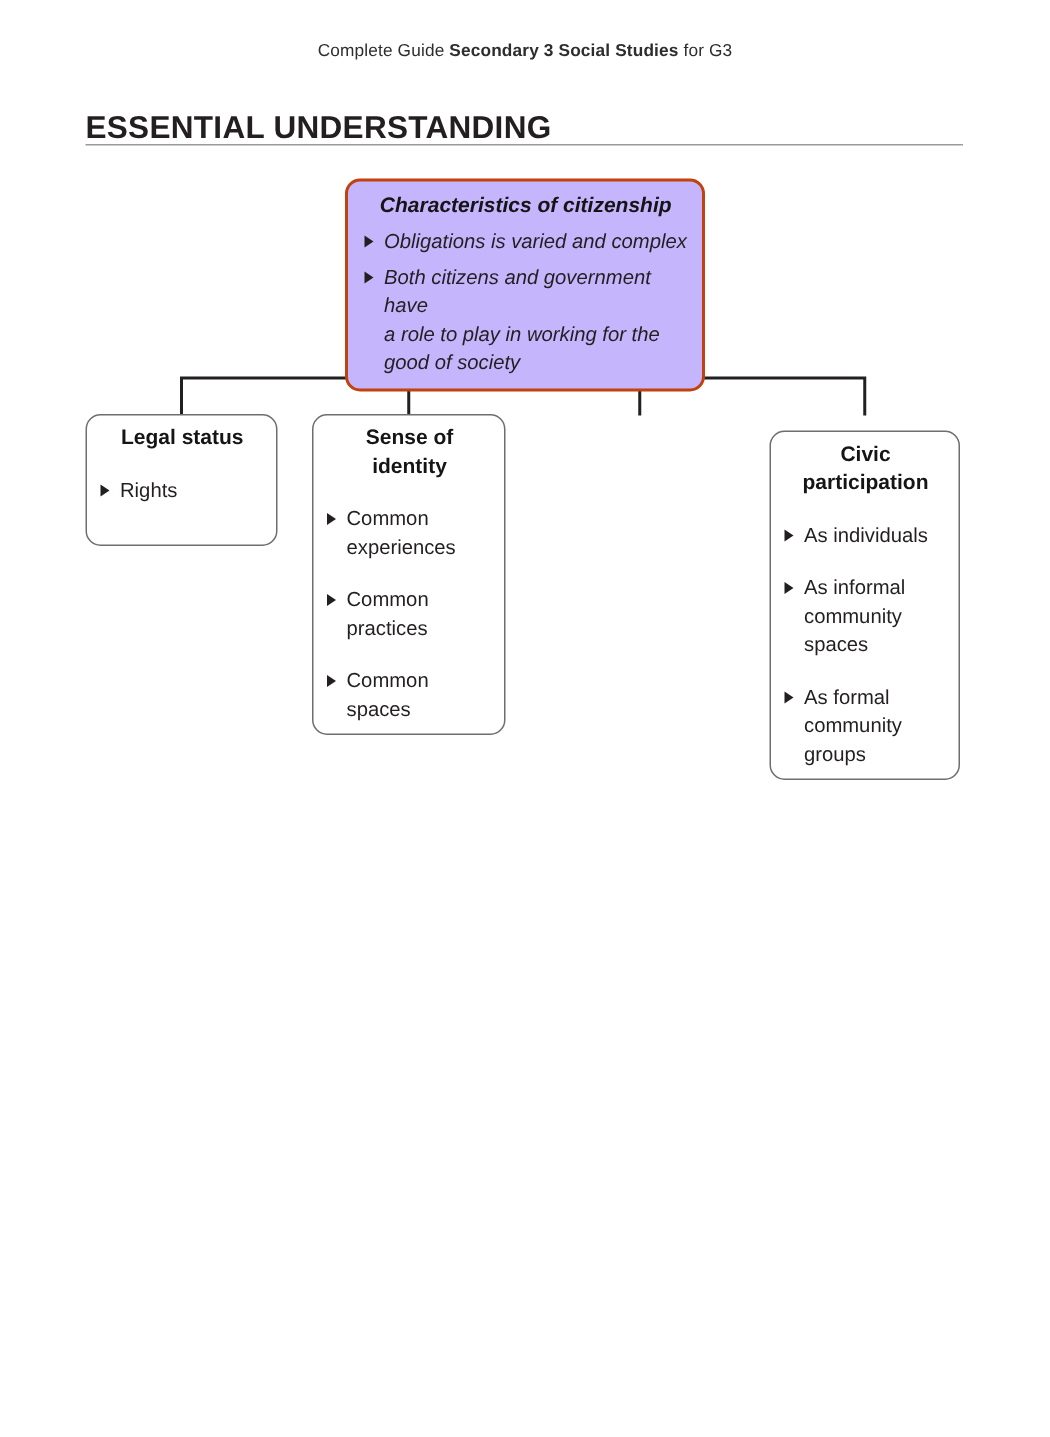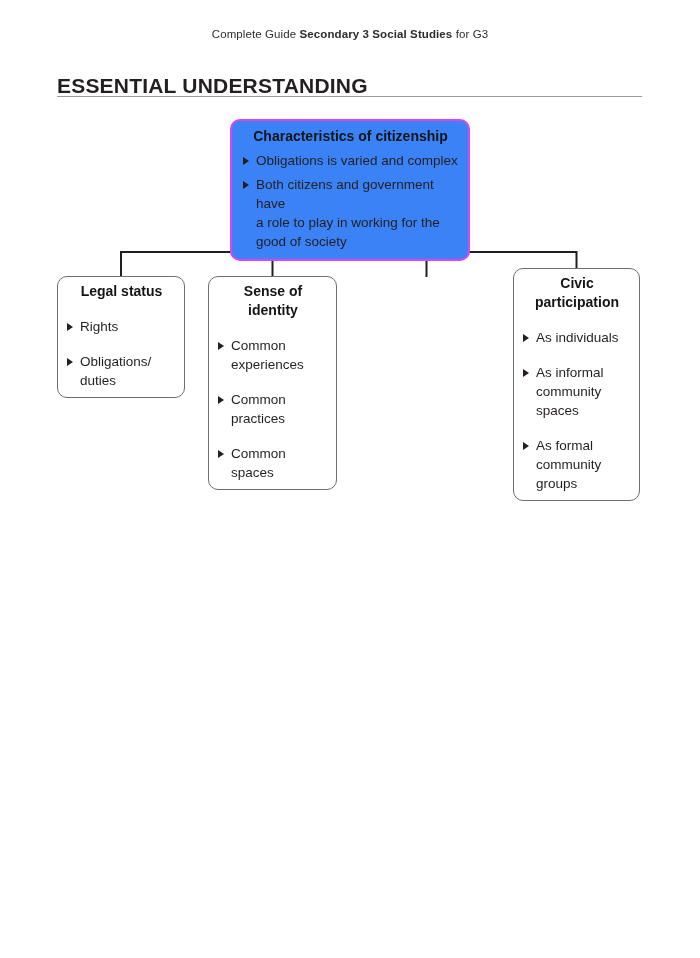--- a/index.html
+++ b/index.html
@@ -21,21 +21,21 @@
     position:absolute; top:96px; left:57px; width:585px; height:1px;
     background:#9b9b9d;
   }
   .connectors { position:absolute; left:0; top:0; pointer-events:none; }
   .box {
     position:absolute; box-sizing:border-box; background:#ffffff;
     border:1.5px solid #6d6e70; border-radius:10px;
     padding:4px 6px 7px 7px; font-size:13.5px; line-height:19px;
   }
   .box.root {
-    background:#3b82f6; border:2px solid #d946ef; padding:5px 8px 8px 9px;
+    background:#c4b5fd; border:2px solid #c2410c; padding:5px 8px 8px 9px;font-style:italic;
   }
   .box-title {
     font-weight:700; font-size:14px; text-align:center; line-height:19px;
     white-space:pre-line; color:#151515; margin:1px 0 2px;
   }
   .bullet { display:flex; margin-top:16px; }
   .box.root .bullet { margin-top:5px; }
   .tri {
     flex:0 0 auto; width:0; height:0; margin:6px 7px 0 2px;
     border-left:6px solid #231f20;
@@ -74,25 +74,20 @@
 good of society</span>
     </div>
   </div>
 
   <div class="box" style="left:57px; top:276px; width:128px; min-height:88px;">
     <div class="box-title">Legal status</div>
     <div class="bullet">
       <span class="tri"></span>
       <span class="txt">Rights</span>
     </div>
-    <div class="bullet">
-      <span class="tri"></span>
-      <span class="txt">Obligations/
-duties</span>
-    </div>
   </div>
 
   <div class="box" style="left:208px; top:276px; width:129px; min-height:154px;">
     <div class="box-title">Sense of
 identity</div>
     <div class="bullet">
       <span class="tri"></span>
       <span class="txt">Common
 experiences</span>
     </div>
@@ -101,21 +96,21 @@
       <span class="txt">Common
 practices</span>
     </div>
     <div class="bullet">
       <span class="tri"></span>
       <span class="txt">Common spaces</span>
     </div>
   </div>
 
 
-  <div class="box" style="left:513px; top:268px; width:127px; min-height:184px;">
+  <div class="box" style="left:513px; top:287px; width:127px; min-height:184px;">
     <div class="box-title">Civic
 participation</div>
     <div class="bullet">
       <span class="tri"></span>
       <span class="txt">As individuals</span>
     </div>
     <div class="bullet">
       <span class="tri"></span>
       <span class="txt">As informal
 community

